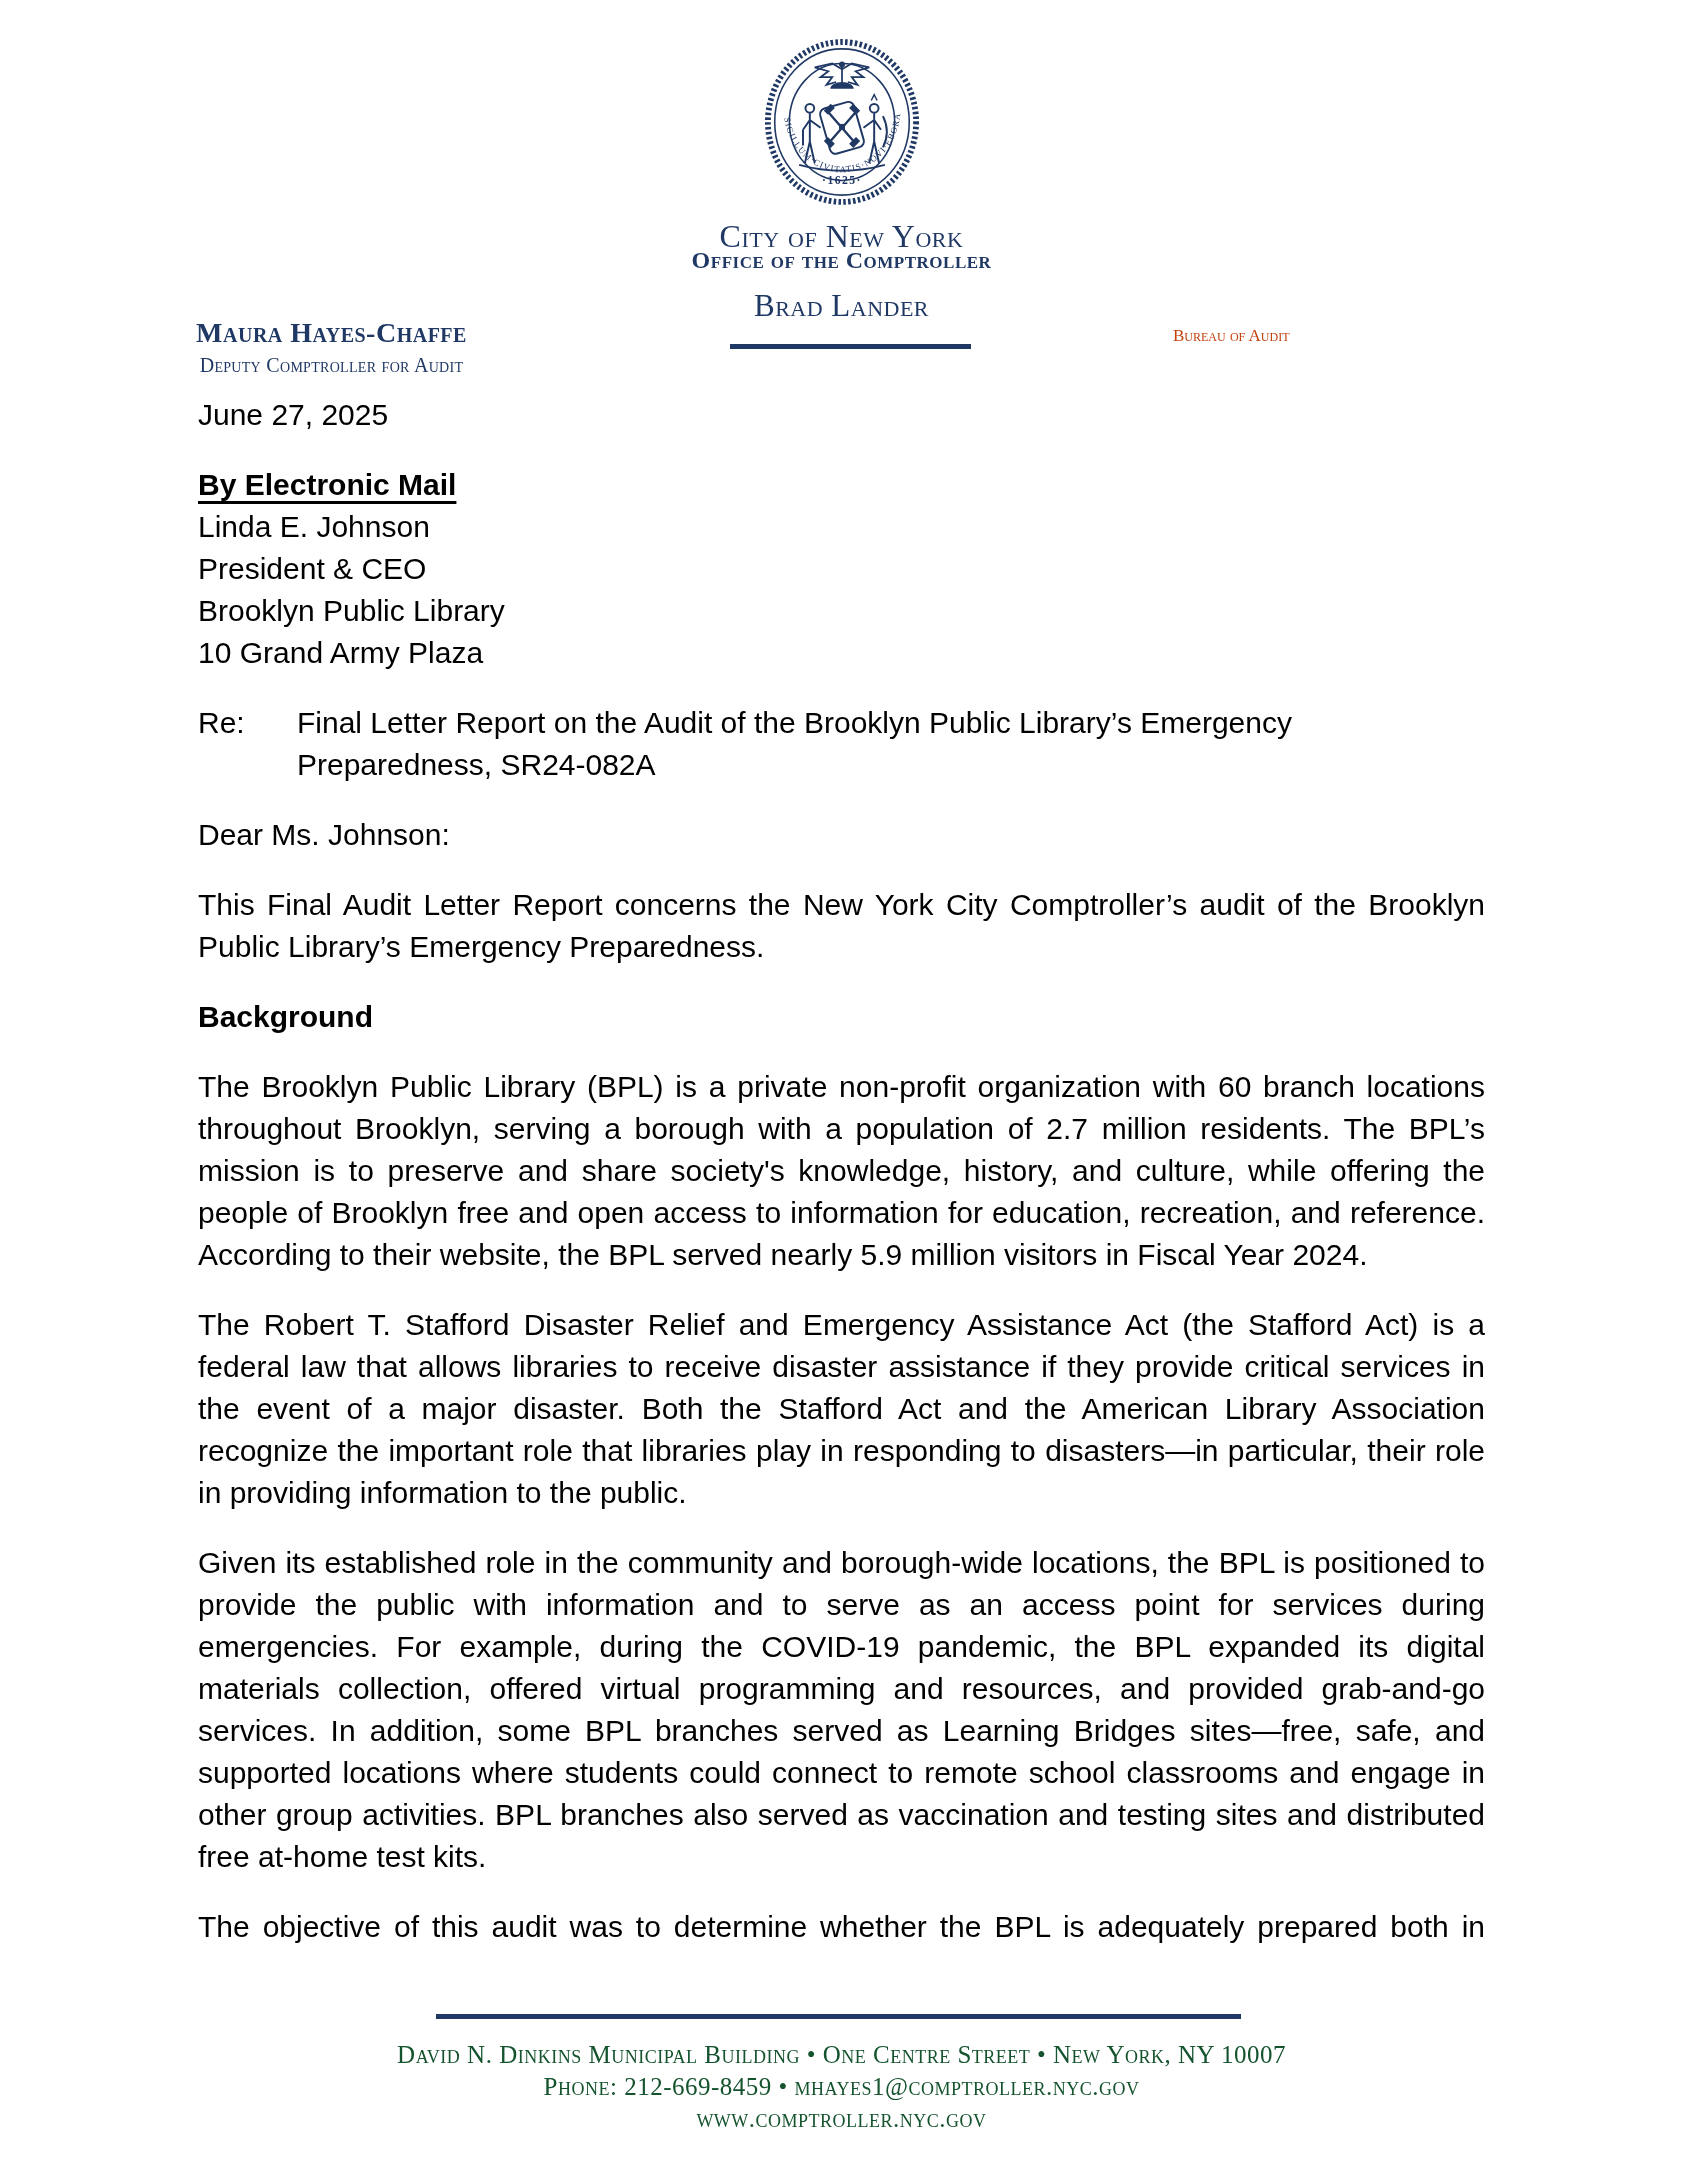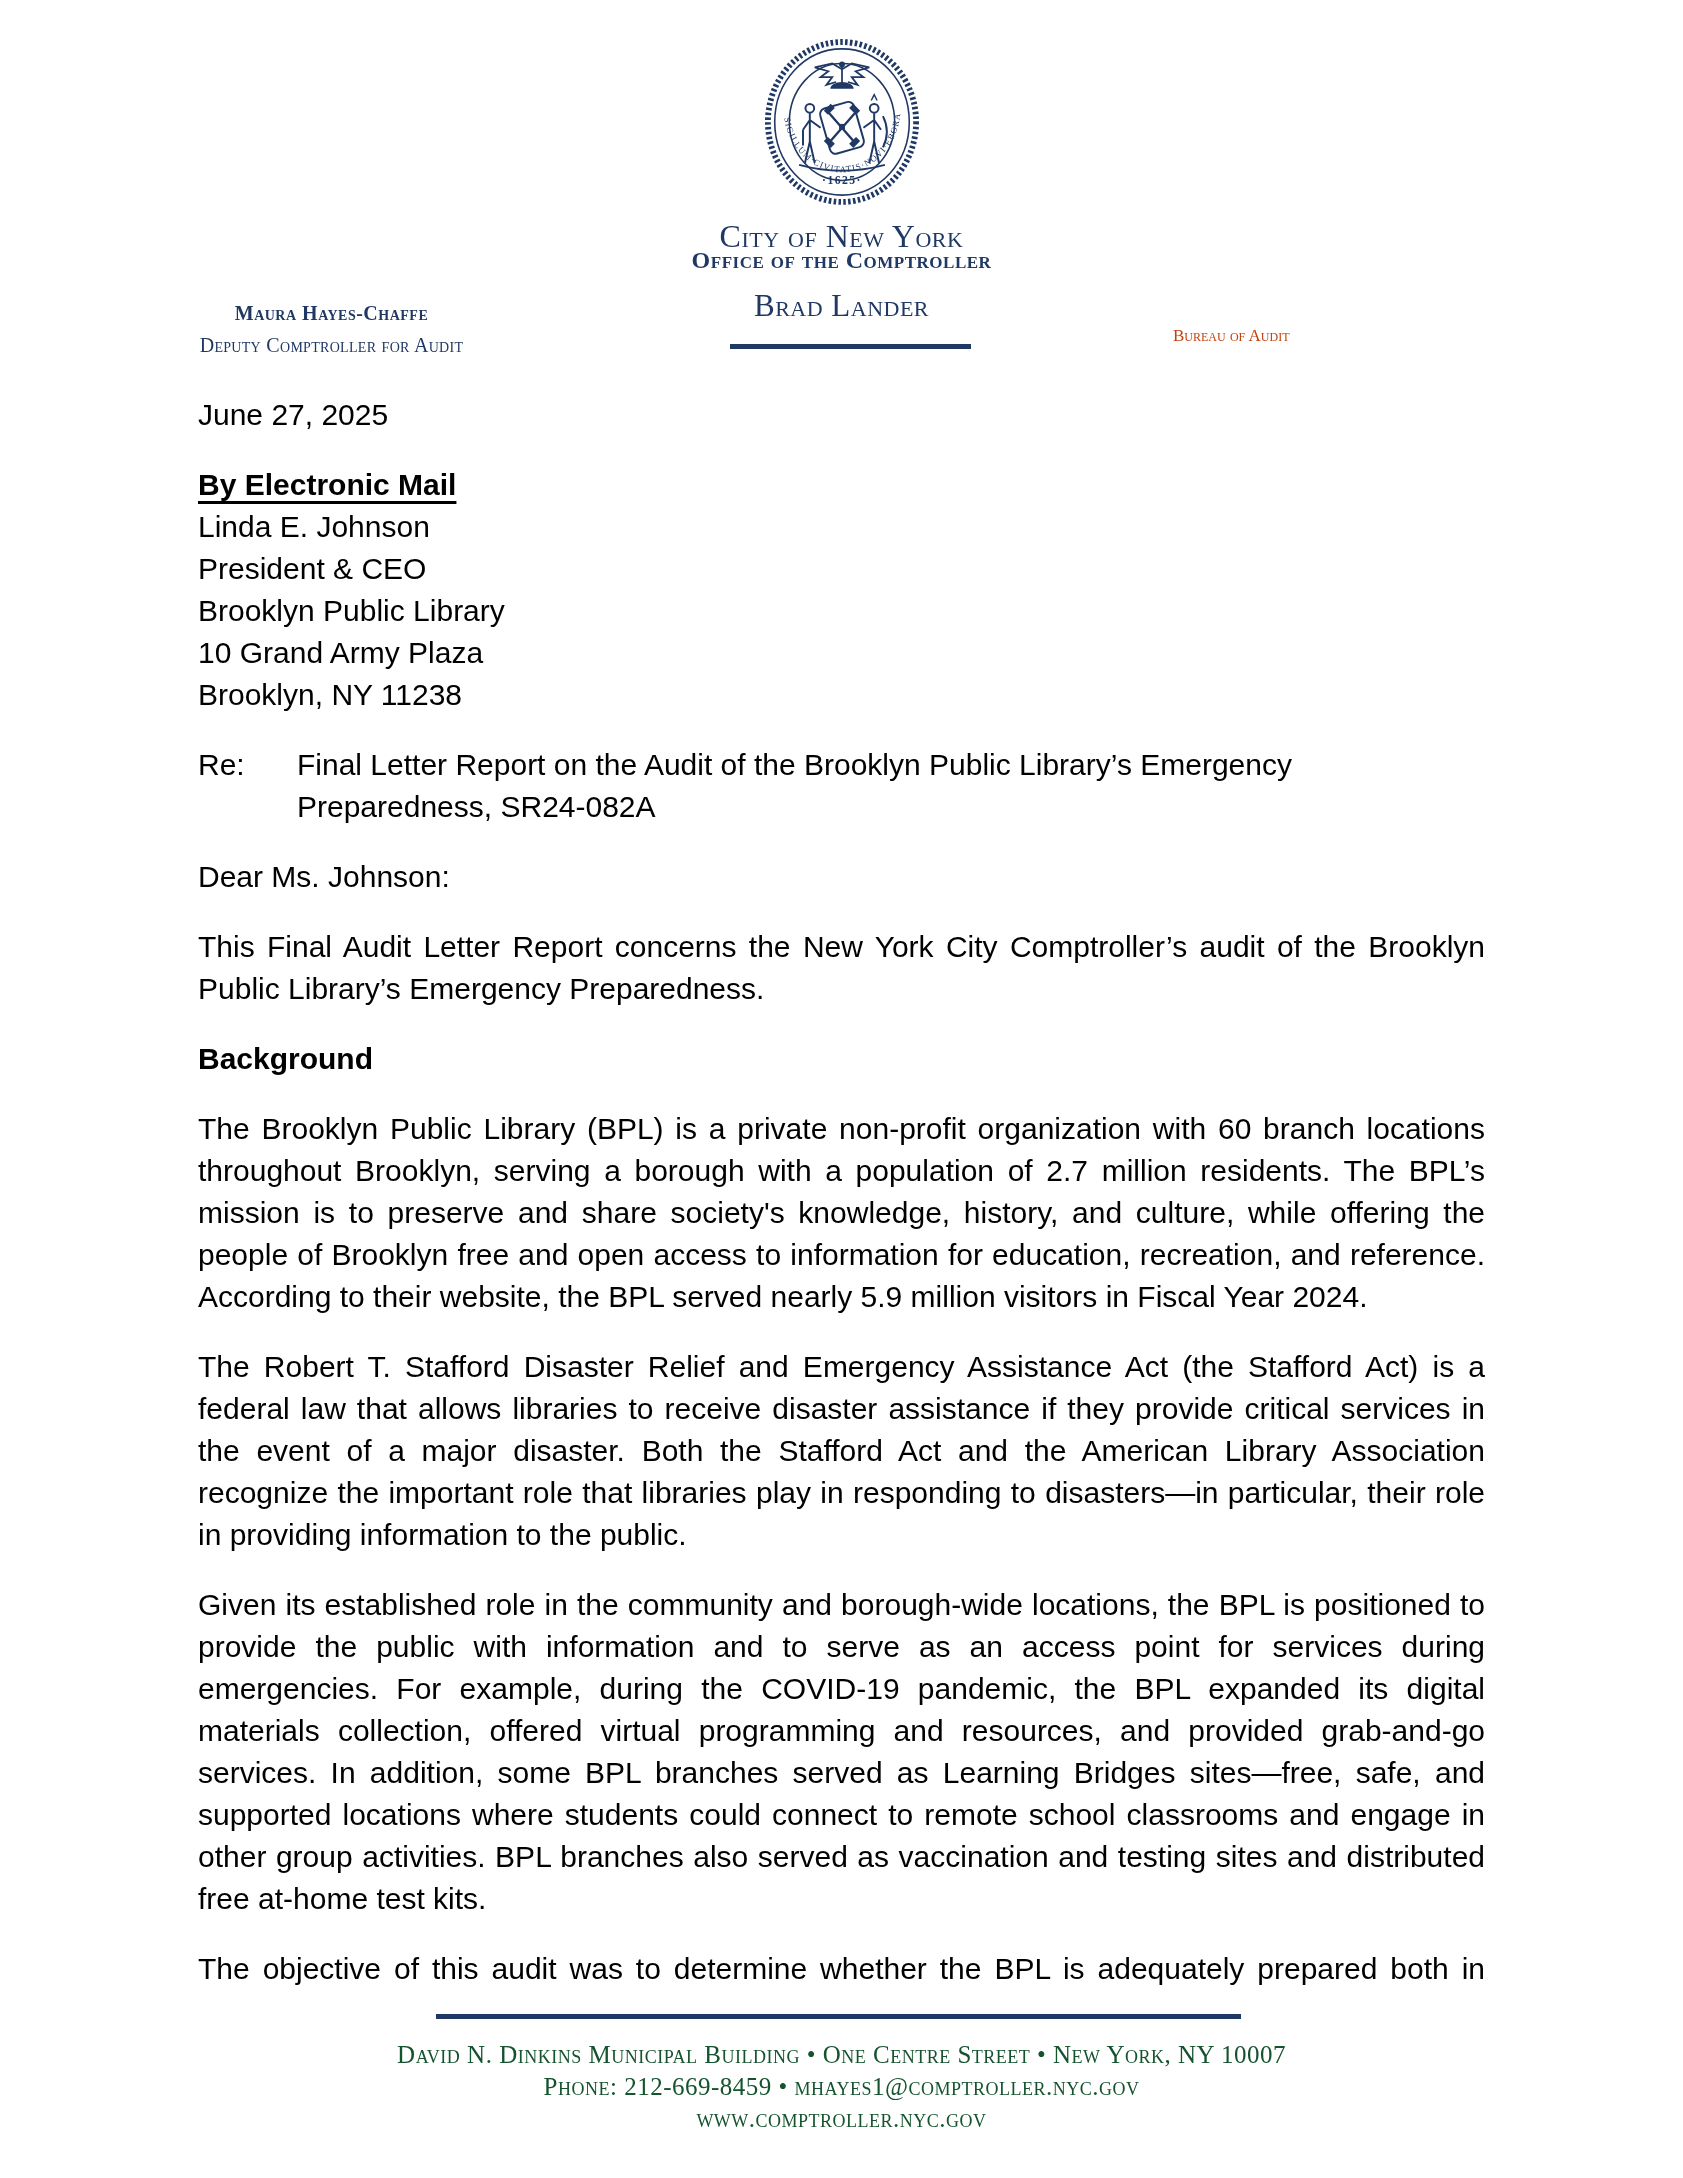--- a/index.html
+++ b/index.html
@@ -28,21 +28,21 @@
     position:absolute; top:344px; left:730px;
     width:241px; height:5px; background:#1F3864;
   }
   .lh-left {
     position:absolute; left:158px; top:298px; width:347px;
     text-align:center;
     font-family:"Liberation Serif", serif;
     font-variant:small-caps;
     color:#1F3864;
   }
-  .lh-left .lh-name  { font-size:20px; font-weight:700; line-height:30px; letter-spacing:0.5px; }
+  .lh-left .lh-name  { font-size:28px; font-weight:700; line-height:30px; letter-spacing:0.5px;margin-top:20px; }
   .lh-left .lh-title { font-size:20px; line-height:26px; margin-top:4px; letter-spacing:0.3px; }
   .lh-right {
     position:absolute; left:1173px; top:326px; width:297px;
     font-family:"Liberation Serif", serif;
     font-variant:small-caps;
     color:#c2410c;
     font-size:17px;
     white-space:nowrap;
   }
 
@@ -154,21 +154,20 @@
   <div class="letter-body">
 
     <div class="block">June 27, 2025</div>
 
     <div class="block">
       <span class="addr-line delivery">By Electronic Mail</span>
       <span class="addr-line">Linda E. Johnson</span>
       <span class="addr-line">President &amp; CEO</span>
       <span class="addr-line">Brooklyn Public Library</span>
       <span class="addr-line">10 Grand Army Plaza</span>
-      <span class="addr-line">Brooklyn, NY 11238</span>
     </div>
 
     <div class="re-row">
       <span class="re-label">Re:</span>
       <span class="re-text">Final Letter Report on the Audit of the Brooklyn Public Library’s Emergency Preparedness, SR24-082A</span>
     </div>
 
     <div class="block">Dear Ms. Johnson:</div>
 
     <p>This Final Audit Letter Report concerns the New York City Comptroller’s audit of the Brooklyn Public Library’s Emergency Preparedness.</p>

